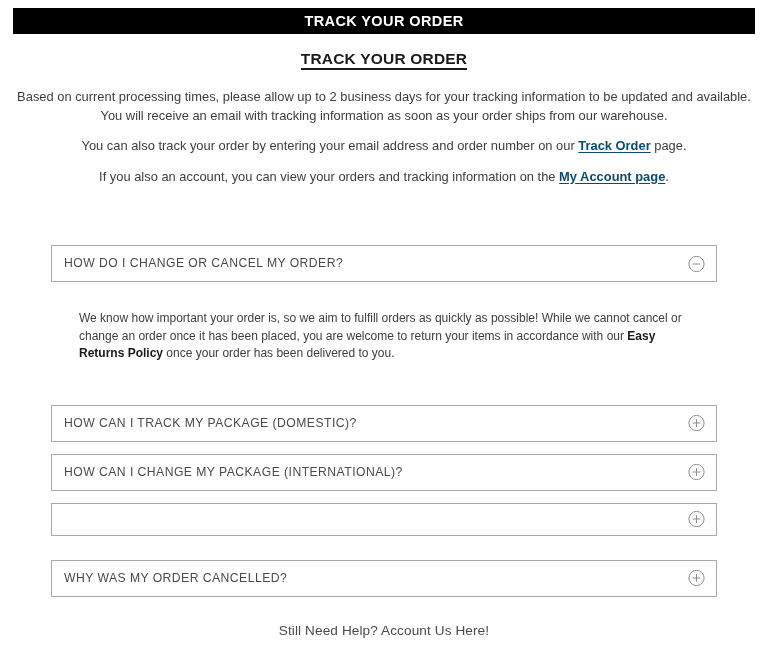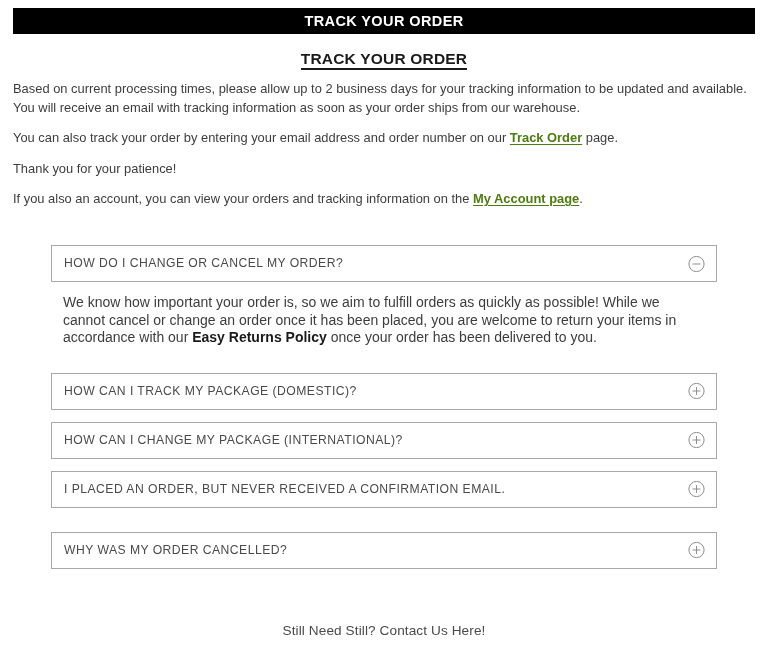--- a/index.html
+++ b/index.html
@@ -61,26 +61,27 @@
   .intro {
     position: absolute;
     left: 13px;
     top: 80px;
     width: 742px;
     font-size: 12.9px;
     line-height: 18.5px;
     color: #3d3d3d;
   }
   .intro p {
-    margin: 0 0 12px 0;
+    margin: 8px 0 12px 0;
+    text-align: center;
   }
   .intro p:last-child { margin-bottom: 0; }
   .lnk {
     font-weight: bold;
-    color: #4d7c0f;
+    color: #0c4a6e;
     text-decoration: underline;
     text-underline-offset: 2px;
   }
 
   
   .accordion {
     position: absolute;
     left: 51px;
     top: 245px;
     width: 666px;
@@ -117,22 +118,22 @@
     display: block;
   }
   .acc-toggle svg { display: block; }
 
   .acc-panel {
     padding: 12px 12px 0 12px;
     box-sizing: border-box;
     width: 666px;
   }
   .acc-panel p {
-    margin: 0;
-    font-size: 14px;
+    margin: 16px;
+    font-size: 12px;
     line-height: 17.5px;
     color: #3d3d3d;
   }
   .acc-panel b { color: #1a1a1a; font-weight: bold; }
 
   
   .gap-after-panel { height: 26px; }
   .gap-row { height: 12px; }
 
   
@@ -161,23 +162,20 @@
   </div>
 
   <div class="intro">
     <p>
       <span>Based on current processing times, please allow up to 2 business days for your tracking information to be updated and available. You will receive an email with tracking information as soon as your order ships from our warehouse.</span>
     </p>
     <p>
       <span>You can also track your order by entering your email address and order number on our </span><a class="lnk" href="#">Track Order</a><span> page.</span>
     </p>
     <p>
-      <span>Thank you for your patience!</span>
-    </p>
-    <p>
       <span>If you also an account, you can view your orders and tracking information on the </span><a class="lnk" href="#">My Account page</a><span>.</span>
     </p>
   </div>
 
   <div class="accordion">
 
     <div class="acc-item">
       <div class="acc-head">
         <span class="acc-title">HOW DO I CHANGE OR CANCEL MY ORDER?</span>
         <span class="acc-toggle">
@@ -219,21 +217,20 @@
             <line x1="8.5" y1="4.6" x2="8.5" y2="12.4" stroke="#8d8d8d" stroke-width="1"></line>
           </svg>
         </span>
       </div>
     </div>
 
     <div class="gap-row"></div>
 
     <div class="acc-item">
       <div class="acc-head">
-        <span class="acc-title">I PLACED AN ORDER, BUT NEVER RECEIVED A CONFIRMATION EMAIL.</span>
         <span class="acc-toggle">
           <svg width="17" height="17" viewBox="0 0 17 17" aria-hidden="true">
             <circle cx="8.5" cy="8.5" r="7.6" fill="none" stroke="#8d8d8d" stroke-width="1"></circle>
             <line x1="4.6" y1="8.5" x2="12.4" y2="8.5" stroke="#8d8d8d" stroke-width="1"></line>
             <line x1="8.5" y1="4.6" x2="8.5" y2="12.4" stroke="#8d8d8d" stroke-width="1"></line>
           </svg>
         </span>
       </div>
     </div>
 
@@ -251,16 +248,16 @@
             <line x1="4.6" y1="8.5" x2="12.4" y2="8.5" stroke="#8d8d8d" stroke-width="1"></line>
             <line x1="8.5" y1="4.6" x2="8.5" y2="12.4" stroke="#8d8d8d" stroke-width="1"></line>
           </svg>
         </span>
       </div>
     </div>
 
   </div>
 
   <div class="footer">
-    <span>Still Need Still? Contact Us Here!</span>
+    <span>Still Need Help? Account Us Here!</span>
   </div>
 
 </div>
 
 </body></html>

